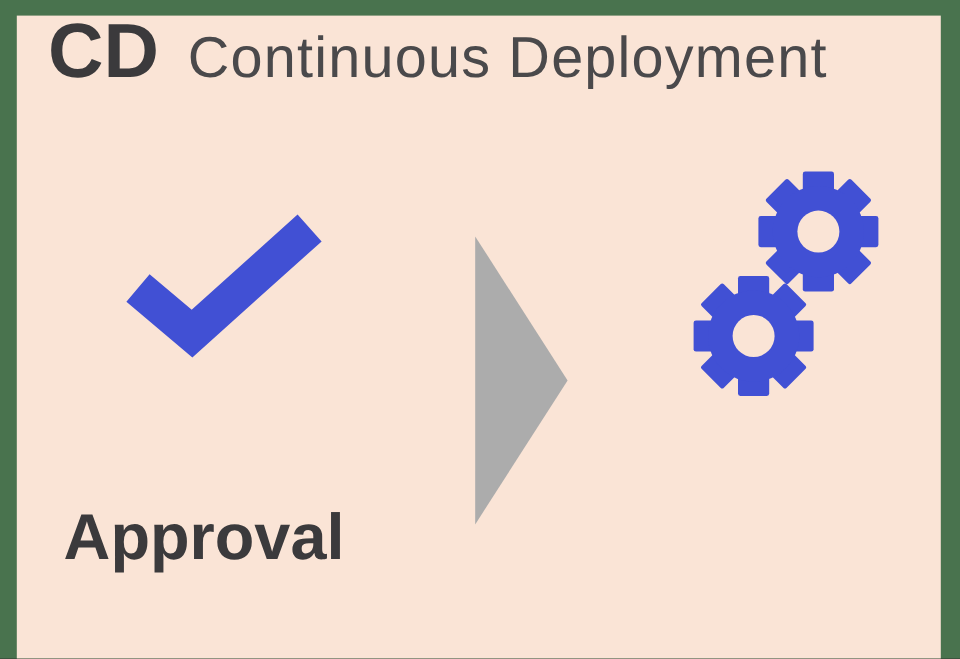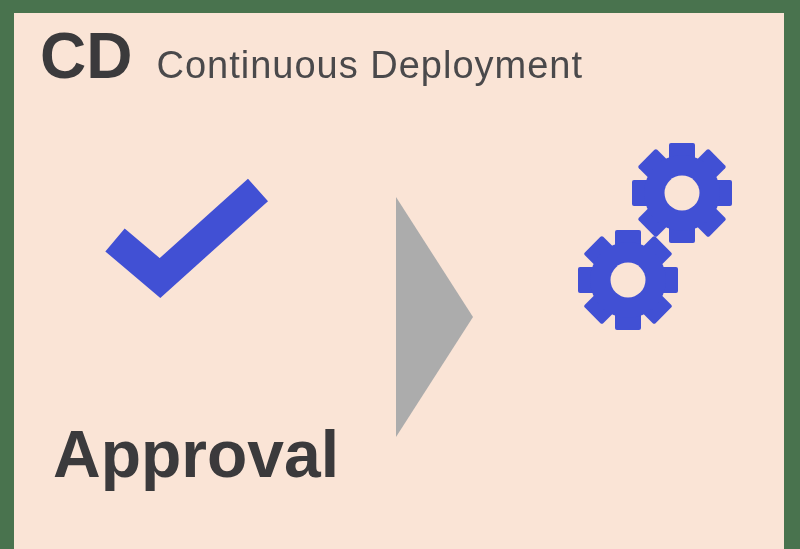--- a/index.html
+++ b/index.html
@@ -24,34 +24,34 @@
     position: absolute;
     left: 14px;
     top: 13px;
     width: 770px;
     height: 536px;
     background: var(--canvas);
   }
   .header {
     position: absolute;
     left: 40px;
-    top: 24px;
+    top: 10px;
     display: flex;
     align-items: baseline;
     justify-content: center;
   }
   .title-abbr {
     font-size: 64px;
     font-weight: 700;
     color: var(--ink);
     line-height: 1;
     letter-spacing: 0px;
   }
   .title-subtitle {
-    font-size: 38px;
+    font-size: 48px;
     font-weight: 400;
     color: var(--ink-light);
     margin-left: 24px;
     line-height: 1;
     letter-spacing: 1px;
   }
   .icon-svg { position: absolute; display: block; }
   .check-svg  { left: 90px;  top: 165px; }
   .arrow-svg  { left: 390px; top: 190px; }
   .gears-svg  { left: 575px; top: 140px; }
@@ -61,21 +61,21 @@
     fill: none;
     stroke-linecap: butt;
     stroke-linejoin: miter;
   }
   .arrow-fill { fill: var(--arrow); }
   .accent-fill rect, .accent-fill circle { fill: var(--accent); }
   .accent-fill .hole-fill { fill: var(--canvas); }
   .step-label {
     position: absolute;
     top: 421px;
-    font-size: 66px;
+    font-size: 54px;
     font-weight: 700;
     color: var(--ink);
     line-height: 1;
     white-space: nowrap;
   }
   .step-label.approval { left: 53px; }
   .step-label.deploy   { left: 553px; }
 </style>
 </head>
 <body>

